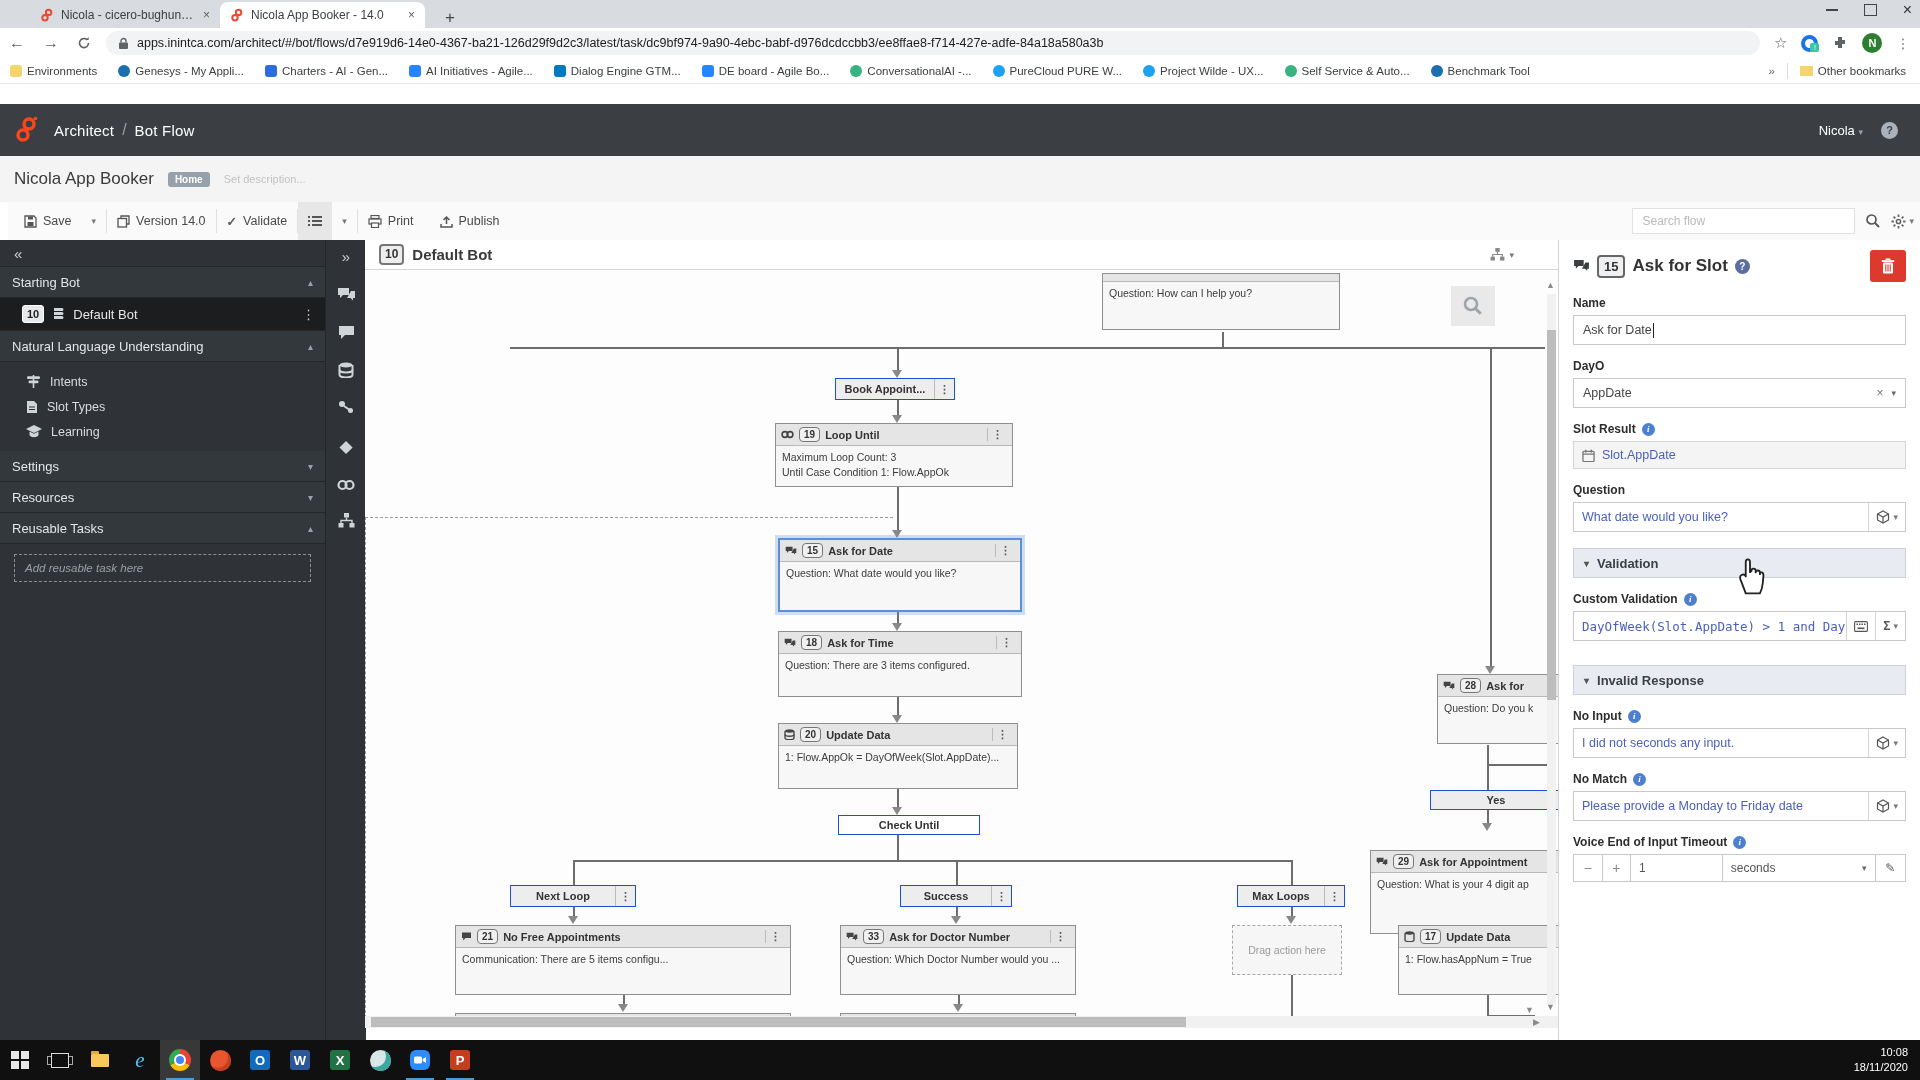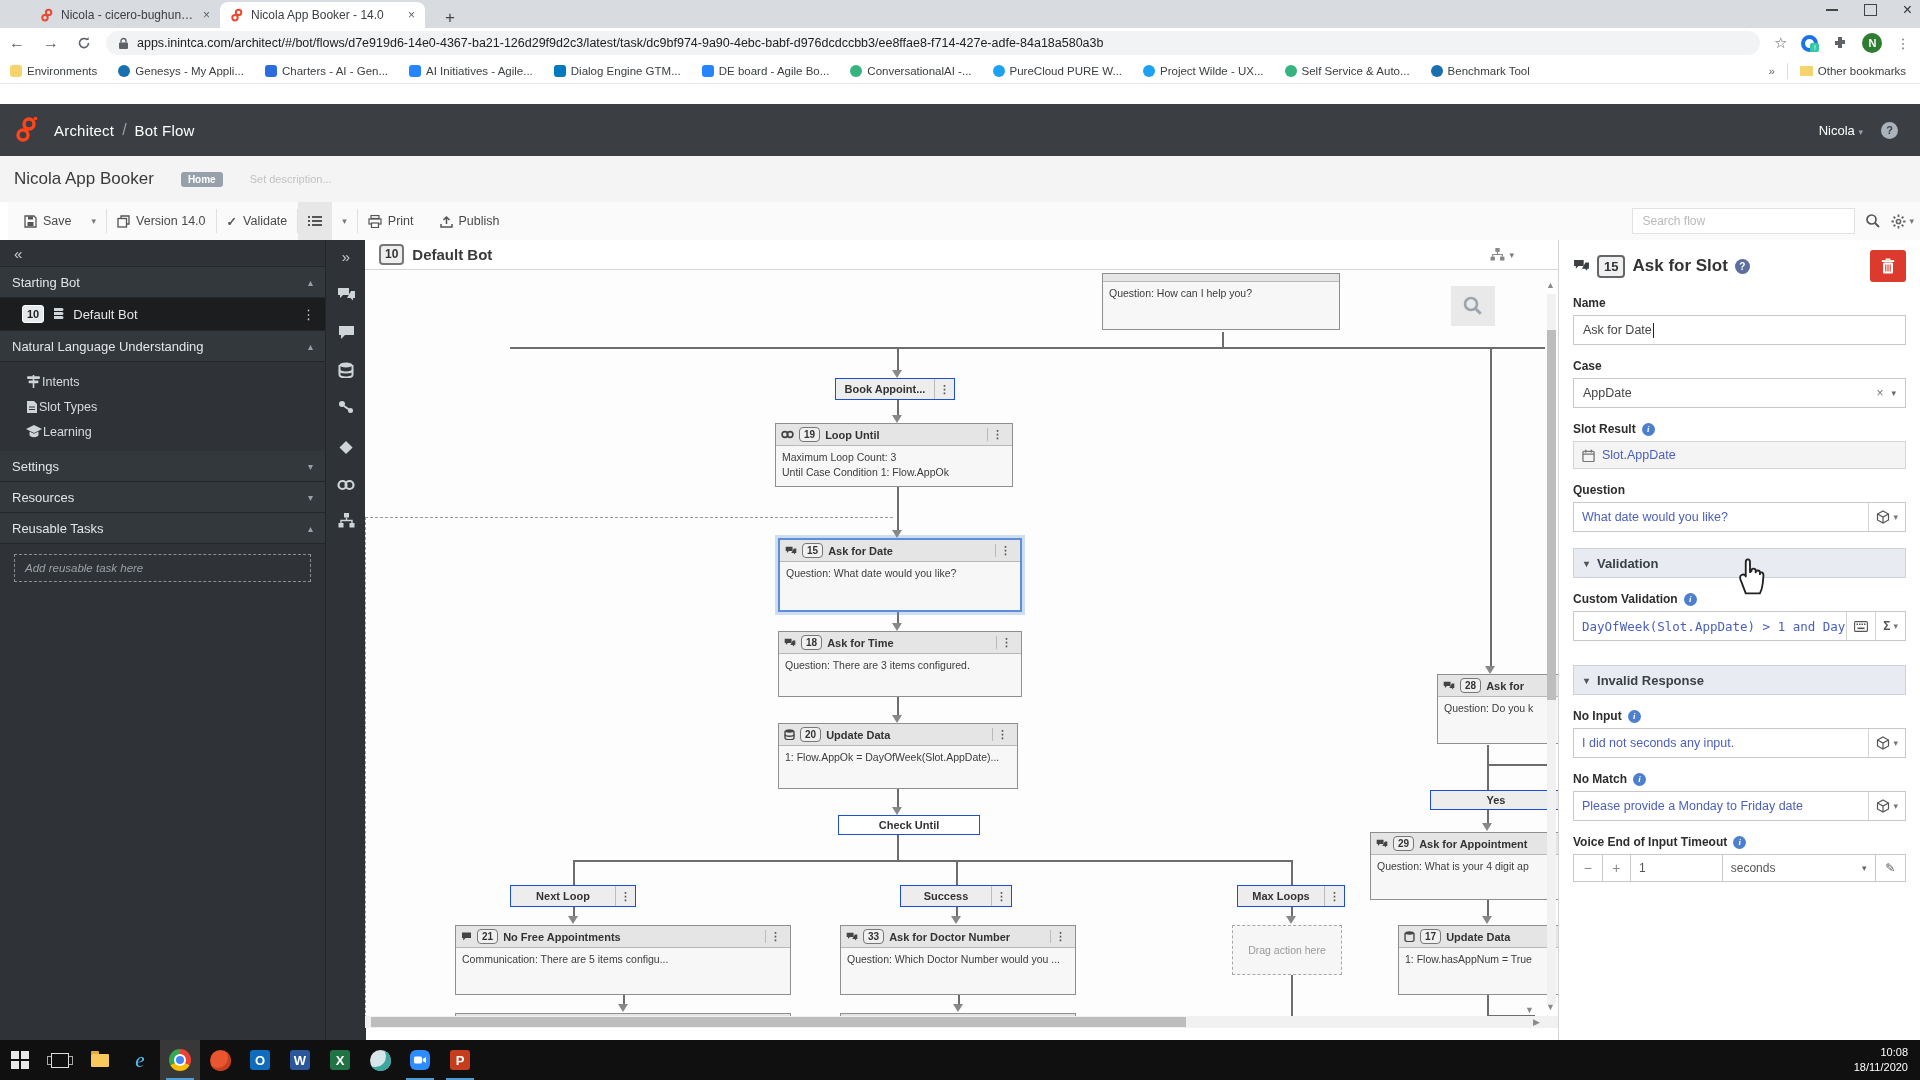--- a/index.html
+++ b/index.html
@@ -36,21 +36,21 @@
   .bm-sep{width:1px;height:16px;background:#ddd;}
   .bm-folder{width:13px;height:10px;background:#f6d46b;border-radius:1px;}
 
   
   .appheader{position:absolute;left:0;top:104px;width:100%;height:52px;background:#3b3f44;display:flex;align-items:center;color:#fff;}
   .appheader .title{font-size:15px;margin-left:12px;letter-spacing:.2px;}
   .appheader .sep{color:#9aa0a6;margin:0 8px;}
   .hdr-right{margin-left:auto;display:flex;align-items:center;gap:18px;padding-right:22px;font-size:13px;}
   .helpcirc{width:17px;height:17px;border-radius:50%;background:#aab2bb;color:#3b3f44;font-size:11px;font-weight:bold;display:flex;align-items:center;justify-content:center;}
 
-  .flowbar{position:absolute;left:0;top:156px;width:100%;height:46px;background:#f4f4f4;display:flex;align-items:center;padding-left:14px;box-sizing:border-box;gap:27px;}
+  .flowbar{position:absolute;left:0;top:156px;width:100%;height:46px;background:#f4f4f4;display:flex;align-items:center;padding-left:14px;box-sizing:border-box;gap:14px;}
   .flowtitle{font-size:17px;color:#3a3a3a;}
   .homebadge{background:#97a1ab;color:#fff;font-size:10px;font-weight:bold;border-radius:3px;padding:2px 7px;}
   .setdesc{color:#c2c2c2;font-size:11px;}
 
   .toolbar{position:absolute;left:0;top:202px;width:100%;height:38px;background:#fafafa;border-bottom:1px solid #d9d9d9;display:flex;align-items:center;font-size:12.5px;color:#4a4a4a;margin-left:8px;}
   .tbtn{display:flex;align-items:center;gap:6px;padding:0 10px;height:100%;}
   .tbtn svg{display:block}
   .tsep{width:1px;height:24px;background:#e0e0e0;}
   .tbtn.pressed{background:#e7e7e7;}
   .caret{font-size:9px;color:#777;}
@@ -58,21 +58,21 @@
   .searchinput{width:212px;height:24px;border:1px solid #e2e2e2;background:#fff;color:#b9b9b9;font-size:12px;display:flex;align-items:center;padding-left:9px;}
 
   
   .sidebar{position:absolute;left:0;top:240px;width:325px;height:800px;background:#2f3337;color:#e3e5e7;font-size:13px;}
   .collapserow{height:26px;display:flex;align-items:center;padding-left:14px;color:#cfd2d5;font-size:15px;border-bottom:1px solid #24272a;}
   .sechead{height:30px;display:flex;align-items:center;padding:0 12px;background:#33383c;border-bottom:1px solid #24272a;font-size:13px;}
   .sechead .chev{margin-left:auto;color:#9aa0a5;font-size:10px;}
   .botrow{height:32px;display:flex;align-items:center;gap:8px;background:#1b1d1f;padding:0 10px 0 22px;border-bottom:1px solid #24272a;}
   .numbadge-dk{background:#e6e9eb;color:#222;font-weight:bold;font-size:11px;border:1px solid #fff;border-radius:3px;padding:0 4px;line-height:16px;}
   .botrow .kb{margin-left:auto;color:#cfd2d5;}
-  .nluitem{height:25px;display:flex;align-items:center;gap:1px;padding-left:26px;color:#d9dbdd;font-size:12.5px;}
+  .nluitem{height:25px;display:flex;align-items:center;gap:9px;padding-left:26px;color:#d9dbdd;font-size:12.5px;}
   .gap8{height:7px;}
   .addtask{margin:10px 14px;border:1px dashed #8a8f94;color:#9aa0a5;font-style:italic;font-size:11.5px;height:26px;display:flex;align-items:center;padding-left:10px;}
 
   .rail{position:absolute;left:325px;top:240px;width:40px;height:800px;background:#2f3337;border-left:1px solid #24272a;display:flex;flex-direction:column;align-items:center;color:#c8cdd2;}
   .rail .ric{margin-top:22px;}
   .rail .first{margin-top:8px;font-size:15px;}
 
   
   .canvastitle{position:absolute;left:365px;top:240px;width:1193px;height:30px;background:#fff;border-bottom:1px solid #d5d5d5;display:flex;align-items:center;gap:8px;padding-left:14px;box-sizing:border-box;}
   .canvastitle .t{font-size:15px;font-weight:bold;color:#3a3a3a;}
@@ -674,21 +674,21 @@
         <span class="nbadge">28</span>
         <span>Ask for</span>
       </div>
       <div class="nb">Question: Do you k</div>
     </div>
 
     <div class="lnode" style="left:1065px;top:520px;width:132px;height:20px">
       <span class="lbl">Yes</span>
     </div>
 
-    <div class="node" style="left:1005px;top:562px;width:192px;height:68px">
+    <div class="node" style="left:1005px;top:580px;width:192px;height:84px">
       <div class="nh">
         <svg width="12" height="10" viewBox="0 0 19 16">
             <path d="M1 1h11v7H6l-3 3V8H1z" fill="#444"></path>
             <path d="M14 4h4v7h-2v2.5L13.5 11H10" fill="#444"></path>
           </svg>
         <span class="nbadge">29</span>
         <span>Ask for Appointment</span>
       </div>
       <div class="nb">Question: What is your 4 digit ap</div>
     </div>
@@ -745,21 +745,21 @@
 
     <div class="plabel">
         <span>Name</span>
       </div>
     <div class="pinput">
       <span>Ask for Date</span>
         <span class="caretbar"></span>
     </div>
 
     <div class="plabel">
-        <span>Case</span>
+        <span>DayO</span>
       </div>
     <div class="pselect">
       <span>AppDate</span>
       <span class="x">×</span>
       <span class="dd">▾</span>
     </div>
 
     <div class="plabel">
         <span>Slot Result</span>
         <span class="info">i</span>

